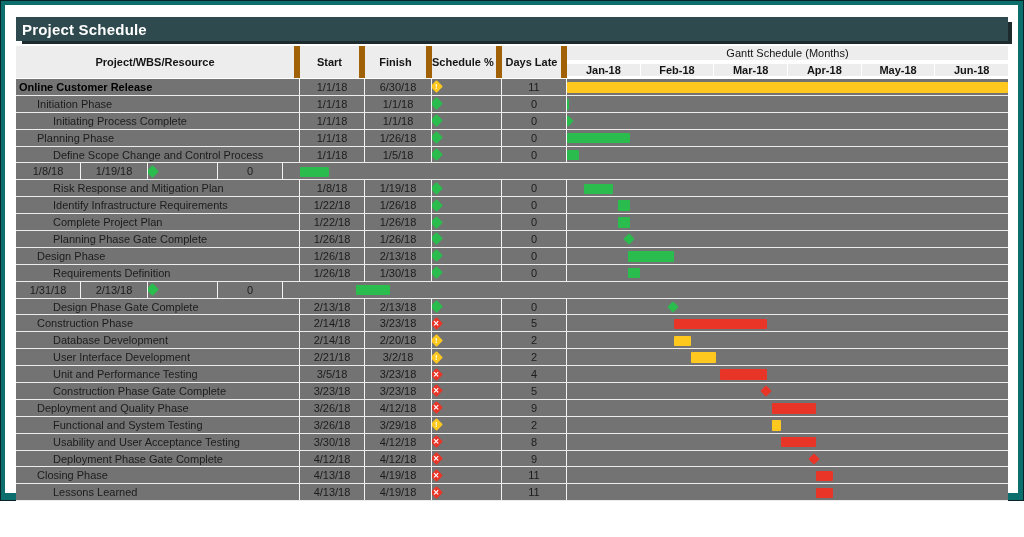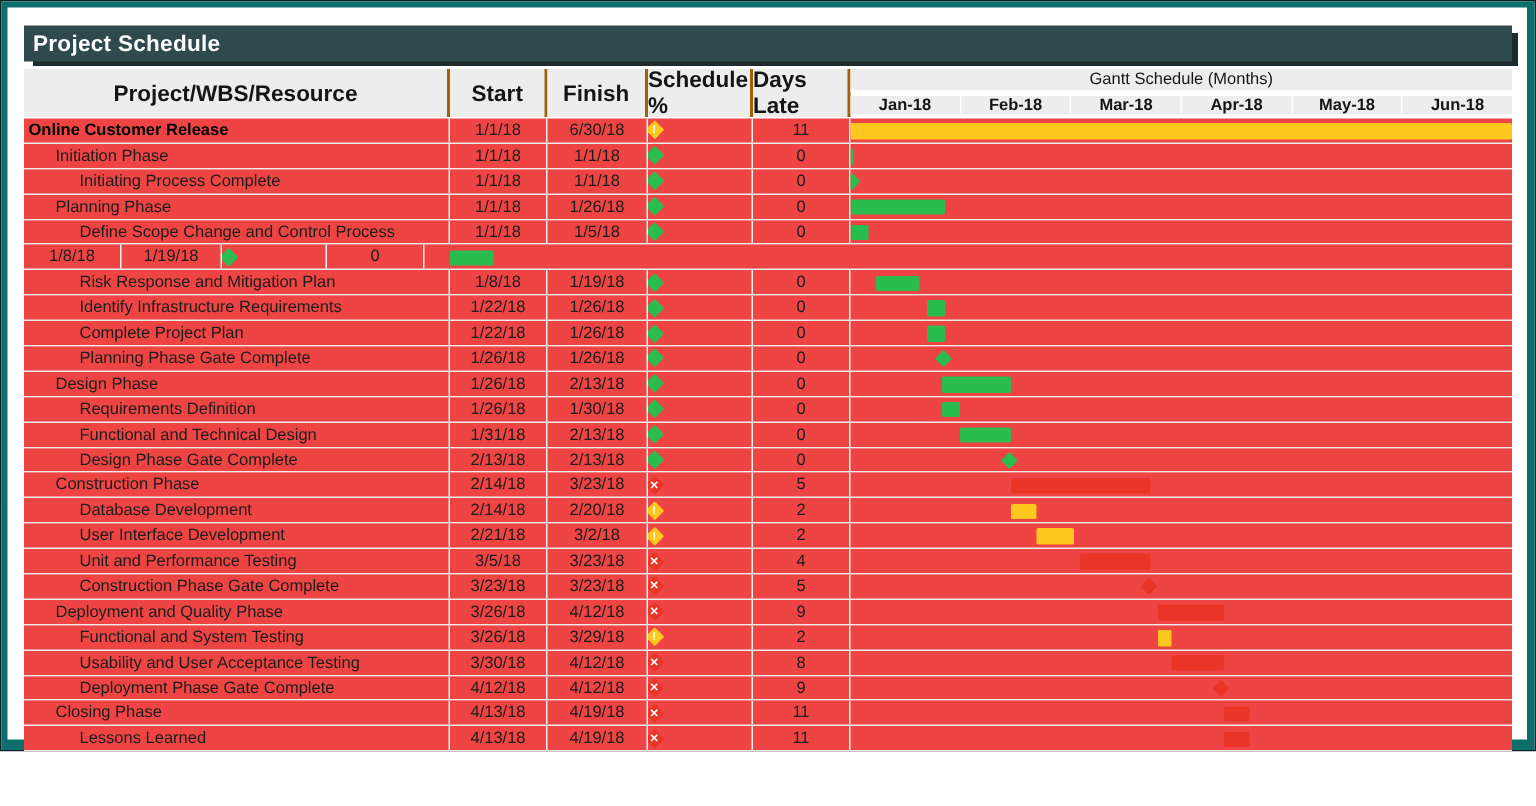--- a/index.html
+++ b/index.html
@@ -5,31 +5,31 @@
   html,body{margin:0;padding:0;background:#fff;font-family:"Liberation Sans",sans-serif;}
   .outer{position:relative;width:1024px;height:501px;box-sizing:border-box;background:#0a2326;overflow:hidden;}
   .frame{position:absolute;left:1px;top:1px;right:1px;bottom:1px;box-sizing:border-box;
          border-style:solid;border-color:var(--c-frame);border-width:4px 5px 7px 4px;background:#fff;}
   .titlebar{position:absolute;left:11px;top:12px;width:992px;height:24px;background:var(--c-title);
             box-shadow:5px 4px 0 -1px #1e2b2e;display:flex;align-items:center;box-sizing:border-box;padding-left:6px;}
   .titlebar span{color:#fff;font-weight:bold;font-size:15px;letter-spacing:.2px;}
   .table{position:absolute;left:11px;top:41px;width:992px;}
   .thead{display:flex;height:32px;}
   .hcell{box-sizing:border-box;display:flex;align-items:center;justify-content:center;background:var(--c-hdr);
-         border-right:2px solid #a16207;font-size:15px;font-weight:bold;color:#151515;}
+         border-right:6px solid #a16207;font-size:11px;font-weight:bold;color:#151515;}
   .c-name{width:284px;} .c-start{width:65px;} .c-finish{width:67px;} .c-sched{width:70px;} .c-days{width:65px;} .c-gantt{width:441px;}
   .hgantt{width:441px;display:flex;flex-direction:column;}
   .hgtitle{height:15px;box-sizing:border-box;background:var(--c-hdr);border-bottom:1px solid #fff;
            display:flex;align-items:center;justify-content:center;font-size:11px;font-weight:normal;color:#151515;}
   .hmonths{flex:1;display:flex;align-items:center;}
   .mcell{flex:1;box-sizing:border-box;background:var(--c-hdr);border-right:1px solid #fff;
          display:flex;align-items:center;justify-content:center;font-size:11px;font-weight:bold;color:#151515;}
   .mcell:last-child{border-right:none;}
   .tbody{border-top:1px solid #fff;}
-  .trow{display:flex;height:16.9px;box-sizing:border-box;border-bottom:1px solid #ececec;background:#ef4444;}
+  .trow{display:flex;height:16.9px;box-sizing:border-box;border-bottom:1px solid #ececec;background:#737373;}
   .cell{box-sizing:border-box;display:flex;align-items:center;font-size:11px;color:#1c1c1c;border-right:1px solid #f3f3f3;overflow:hidden;white-space:nowrap;}
   .c-start,.c-finish,.c-days{justify-content:center;}
   .c-sched{justify-content:flex-start;}
   .cell.c-gantt{position:relative;border-right:none;}
   .lvl0{padding-left:3px;} .lvl1{padding-left:21px;} .lvl2{padding-left:37px;}
   .boldrow span{font-weight:bold;color:#000;}
   .dia{width:9px;height:9px;border-radius:1px;transform:rotate(45deg);display:flex;align-items:center;justify-content:center;flex:0 0 auto;}
   .dia .glyph{transform:rotate(-45deg);font-style:normal;color:#fff;font-weight:bold;font-size:7.5px;line-height:1;}
   .st-green{background:var(--c-green);} .st-yellow{background:var(--c-yellow);} .st-red{background:var(--c-red);}
   .bar{position:absolute;top:3.2px;height:10.5px;border-radius:1px;}
@@ -330,23 +330,20 @@
               </span>
             </div>
             <div class="cell c-days">
               <span>0</span>
             </div>
             <div class="cell c-gantt">
               <div class="bar" style="left: 13.8122%; width: 2.76243%; background: rgb(42, 188, 77);"></div>
             </div>
           </div>
           <div class="trow">
-            <div class="cell c-name lvl2">
-              <span>Functional and Technical Design</span>
-            </div>
             <div class="cell c-start">
               <span>1/31/18</span>
             </div>
             <div class="cell c-finish">
               <span>2/13/18</span>
             </div>
             <div class="cell c-sched">
               <span class="dia st-green">
                 <i class="glyph"></i>
               </span>

